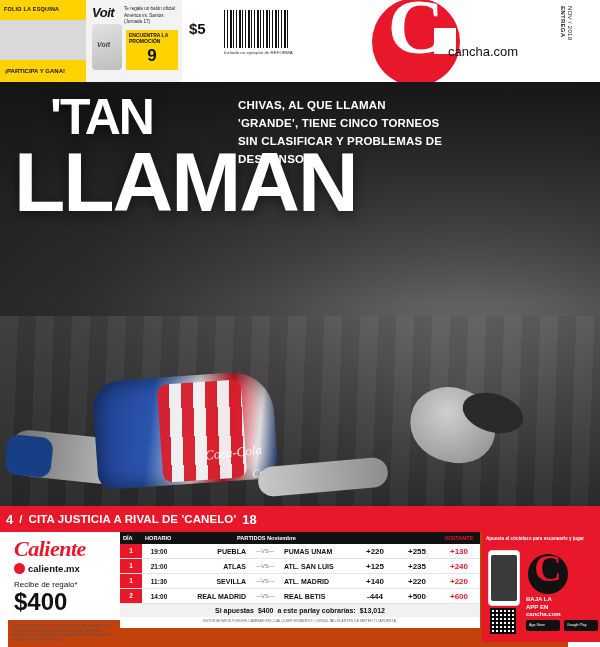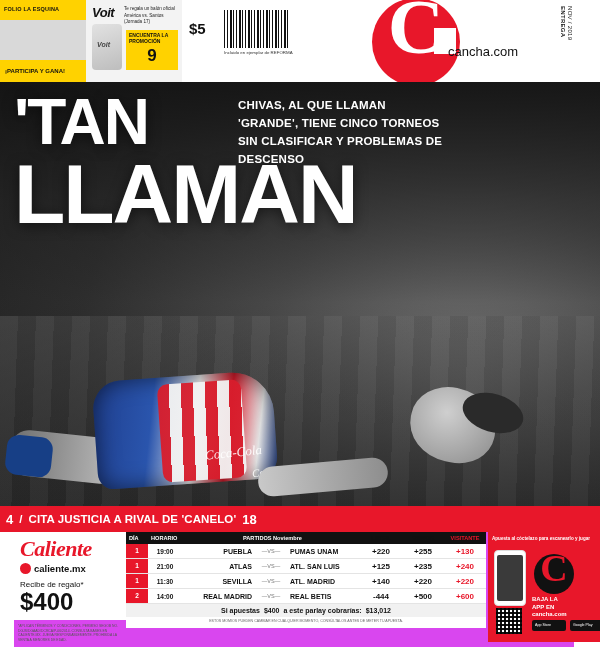--- a/index.html
+++ b/index.html
@@ -64,31 +64,31 @@
   .torso-stripes{position:absolute;left:150px;bottom:26px;width:84px;height:98px;background:repeating-linear-gradient(92deg,#d81d2c 0 12px,#f2f2f2 12px 24px);transform:rotate(-4deg);border-radius:10px;opacity:.95;}
   .sponsor{position:absolute;left:195px;bottom:44px;width:72px;height:18px;color:#fff;font-family:"Liberation Serif",serif;font-style:italic;font-size:13px;transform:rotate(-6deg);opacity:.9;}
   .sponsor2{position:absolute;left:242px;bottom:26px;width:64px;height:16px;color:#fff;font-family:"Liberation Serif",serif;font-style:italic;font-size:11px;transform:rotate(-6deg);opacity:.85;}
   .arm{position:absolute;left:248px;bottom:14px;width:130px;height:30px;background:linear-gradient(90deg,#c9c9c9,#8d8d8d);border-radius:16px;transform:rotate(-5deg);}
   .head{position:absolute;left:400px;bottom:44px;width:86px;height:74px;border-radius:46% 52% 44% 50%;background:radial-gradient(circle at 40% 35%,#cfcfcf,#8a8a8a);transform:rotate(12deg);}
   .hair{position:absolute;left:452px;bottom:74px;width:62px;height:38px;border-radius:50%;background:#2a2a2a;transform:rotate(16deg);}
   .leg{position:absolute;left:0px;bottom:26px;width:110px;height:46px;background:linear-gradient(90deg,#6f6f6f,#bdbdbd);border-radius:18px;transform:rotate(6deg);}
   .sock{position:absolute;left:-4px;bottom:30px;width:46px;height:40px;background:#173f86;border-radius:12px;transform:rotate(6deg);}
 
   .headline{position:absolute;left:14px;top:14px;width:420px;color:#fff;}
-  .headline .l1{font-size:64px;font-weight:bold;line-height:.84;letter-spacing:-2px;font-family:"Liberation Sans",sans-serif;text-shadow:0 2px 14px rgba(0,0,0,.55);}
+  .headline .l1{font-size:50px;font-weight:bold;line-height:.84;letter-spacing:-2px;font-family:"Liberation Sans",sans-serif;text-shadow:0 2px 14px rgba(0,0,0,.55);margin-left:36px;}
   .headline .l2{font-size:84px;font-weight:bold;line-height:.86;letter-spacing:-2px;margin-top:8px;text-shadow:0 2px 14px rgba(0,0,0,.55);}
   .kicker{position:absolute;left:238px;top:14px;width:208px;color:#fff;font-size:11.5px;font-weight:bold;line-height:1.58;letter-spacing:.2px;}
 
   
   .redbar{position:absolute;left:0;top:506px;width:600px;height:26px;background:#e8172a;color:#fff;display:flex;align-items:center;}
   .redbar .txt{font-size:11.5px;font-weight:bold;padding-left:32px;letter-spacing:.1px;}
   .redbar .num{font-size:13px;font-weight:bold;color:#fff;}
 
   
-  .bottom{position:absolute;left:14px;top:532px;width:560px;height:115px;background:#d946ef;}
+  .bottom{position:absolute;left:8px;top:532px;width:560px;height:115px;background:#c2410c;}
   .cal{position:absolute;left:0;top:0;width:112px;height:88px;background:#fff;}
   .cal-logo{font-family:"Liberation Serif",serif;font-style:italic;font-size:22px;color:#e8172a;font-weight:bold;padding:4px 0 0 6px;letter-spacing:-.5px;}
   .cal-sub{display:flex;align-items:center;gap:3px;padding-left:6px;margin-top:1px;}
   .cal-dot{width:11px;height:11px;border-radius:50%;background:#e8172a;}
   .cal-sub span{font-size:9.5px;color:#111;font-weight:bold;}
   .cal-l1{font-size:8px;color:#111;padding-left:6px;margin-top:6px;}
   .cal-amt{font-size:24px;font-weight:bold;color:#111;padding-left:6px;line-height:1;margin-top:1px;}
   .cal-legal{position:absolute;left:4px;top:92px;width:108px;font-size:3.4px;color:#555;line-height:1.35;}
 
   .odds{position:absolute;left:112px;top:0;width:360px;height:96px;background:#fff;}

